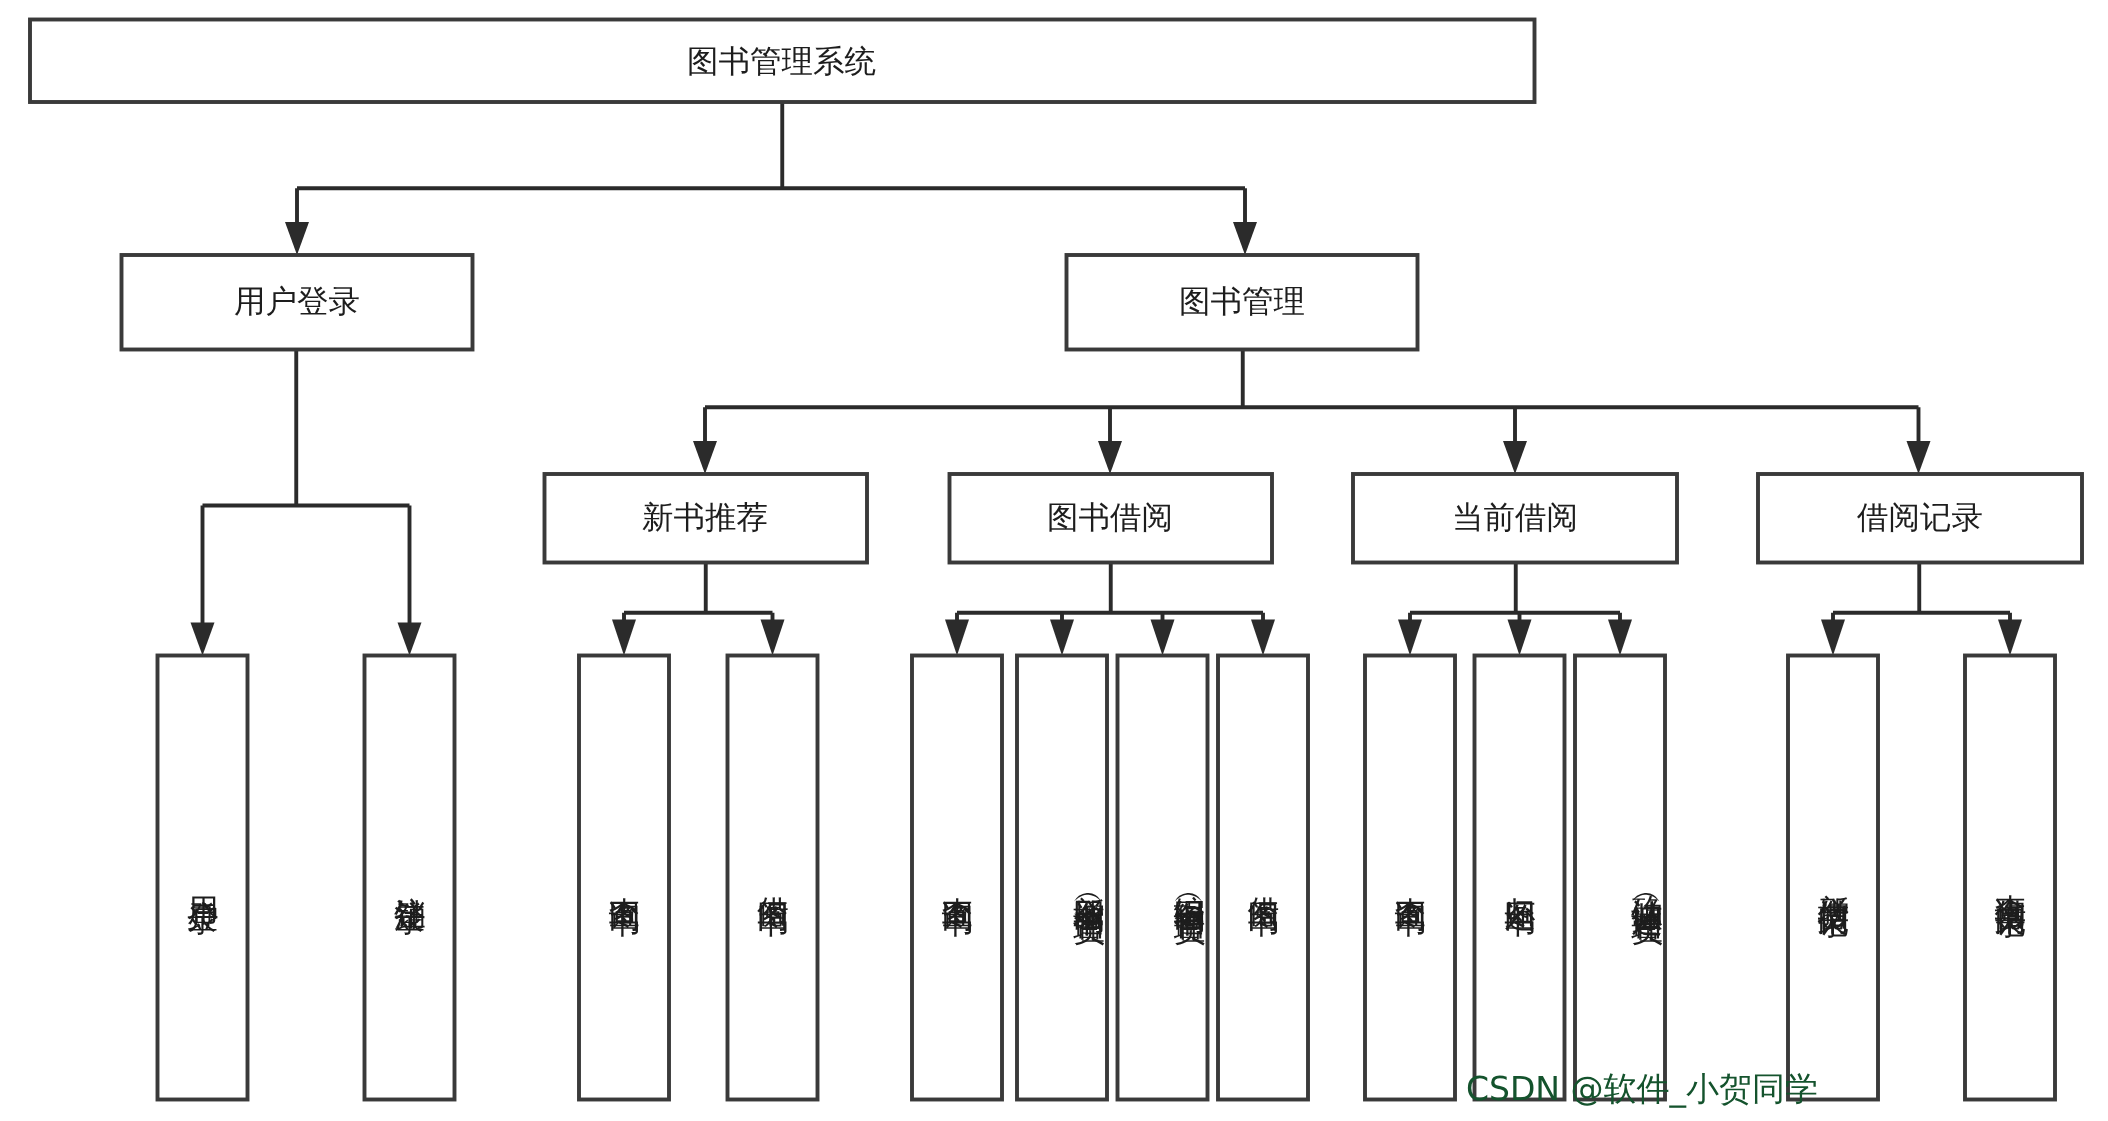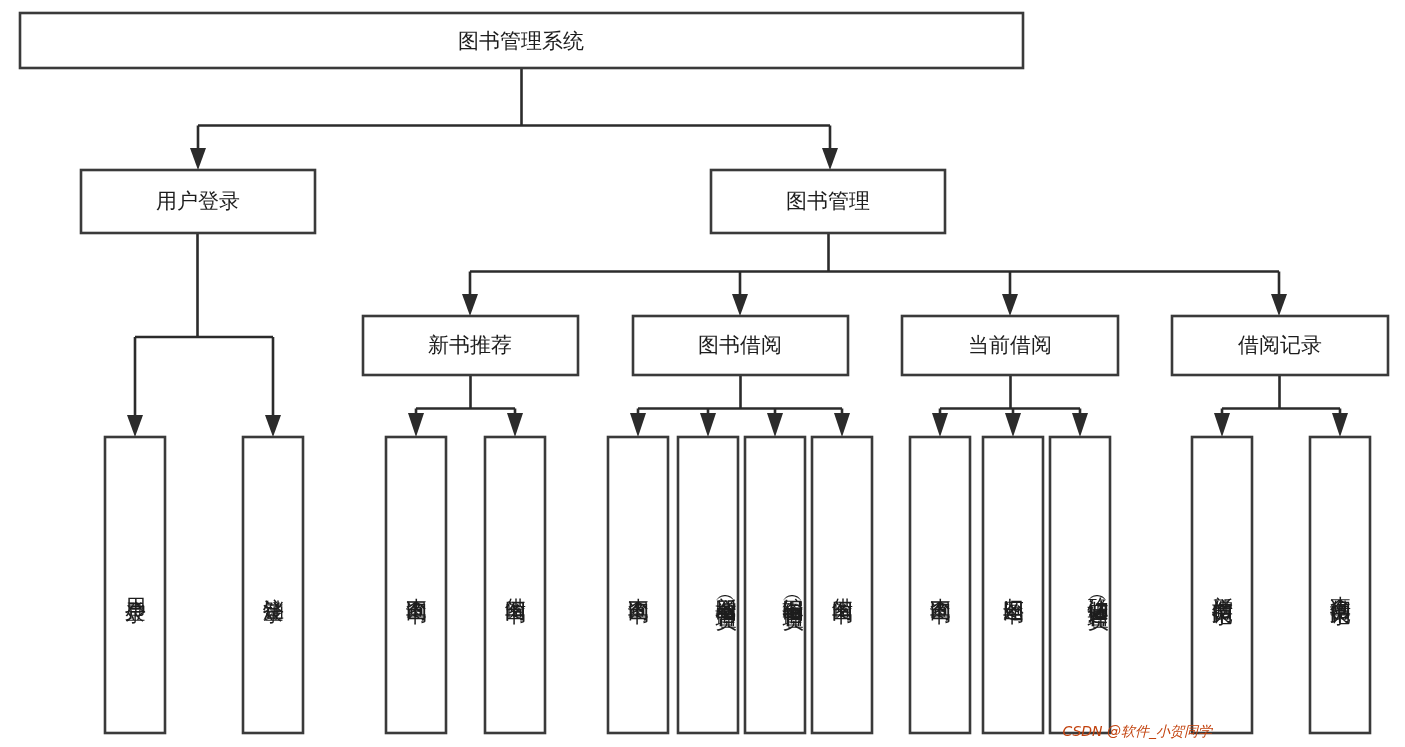--- a/index.html
+++ b/index.html
@@ -67,25 +67,24 @@
     user-select: none;
   }
   .leaf-label.centered {
     align-items: center;
   }
   .watermark {
     position: absolute;
     right: 10px;
     bottom: 6px;
     font-family: "DejaVu Sans", "Liberation Sans", sans-serif;
-    font-size: 14px;
-    color: #c2410c;
+    font-size: 22px;
+    color: #14532d;
     white-space: nowrap;
     user-select: none;
-    font-style: italic;
   }
 </style>
 </head>
 <body>
 
 <div id="diagram-root">
 
   <svg class="diagram-canvas" viewBox="0 0 1405 747">
 
     <g>

